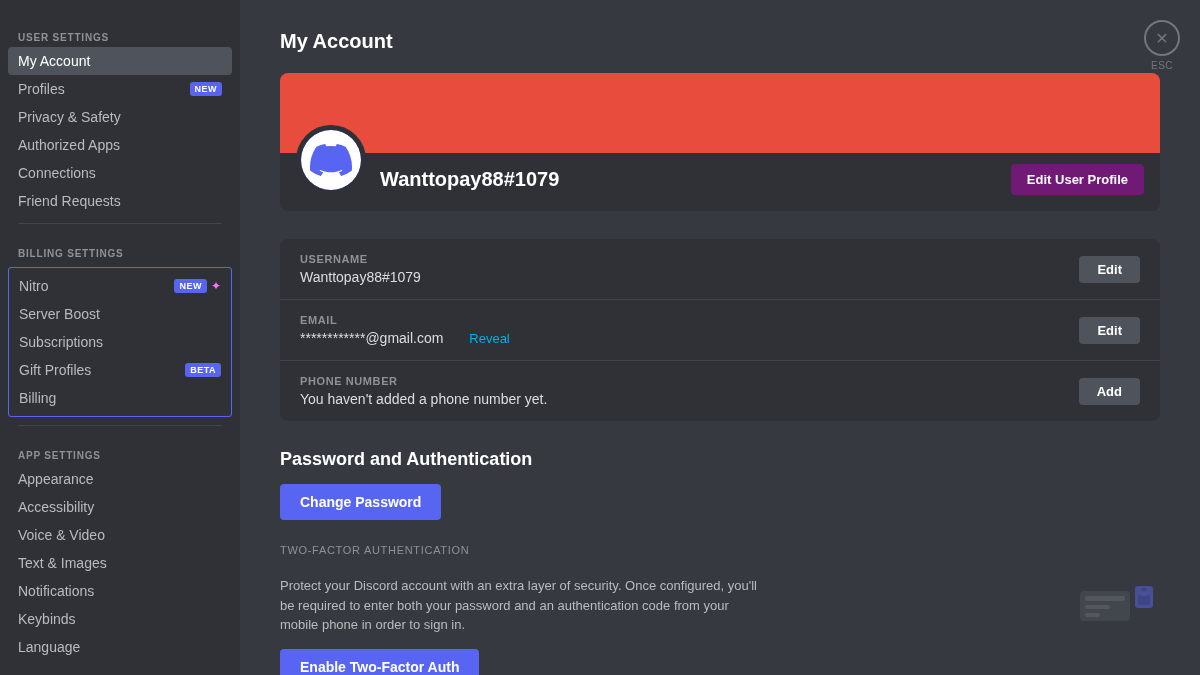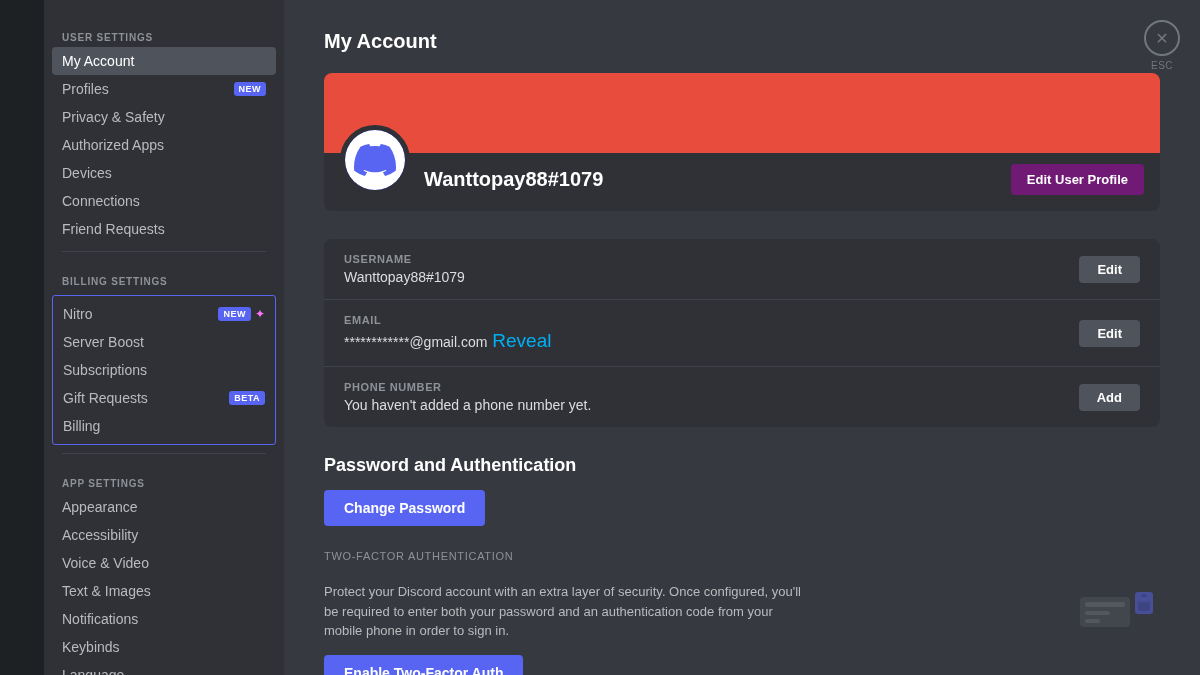--- a/index.html
+++ b/index.html
@@ -16,21 +16,20 @@
     
     .sidebar {
       width: 240px;
       min-width: 240px;
       background: #2f3136;
       height: 675px;
       overflow-y: auto;
       padding: 16px 8px;
       scrollbar-width: thin;
       scrollbar-color: #202225 transparent;
-      margin-left: 44px;
     }
     .sidebar::-webkit-scrollbar { width: 4px; }
     .sidebar::-webkit-scrollbar-thumb { background: #202225; border-radius: 2px; }
 
     .section-header {
       font-size: 10px;
       font-weight: 700;
       color: #8e9297;
       text-transform: uppercase;
       letter-spacing: 0.8px;
@@ -180,22 +179,22 @@
       color: #8e9297;
       margin-bottom: 4px;
     }
     .info-value {
       font-size: 14px;
       color: #dcddde;
     }
     .info-value .reveal-link {
       color: #00b0f4;
       cursor: pointer;
-      margin-left: 1px;
-      font-size: 19px;
+      margin-left: 22px;
+      font-size: 13px;
     }
     .action-btn {
       background: #4f545c;
       color: #fff;
       border: none;
       padding: 6px 18px;
       border-radius: 4px;
       font-size: 13px;
       font-weight: 600;
       cursor: pointer;
@@ -315,23 +314,20 @@
     <span>Profiles</span>
     <span class="badge badge-new">NEW</span>
   </div>
   <div class="nav-item">
     <span>Privacy &amp; Safety</span>
   </div>
   <div class="nav-item">
     <span>Authorized Apps</span>
   </div>
   <div class="nav-item">
-    <span>Devices</span>
-  </div>
-  <div class="nav-item">
     <span>Connections</span>
   </div>
   <div class="nav-item">
     <span>Friend Requests</span>
   </div>
 
   <div class="divider"></div>
 
   <div class="section-header">Billing Settings</div>
 
@@ -343,21 +339,21 @@
         <span class="nitro-star">✦</span>
       </div>
     </div>
     <div class="nav-item">
       <span>Server Boost</span>
     </div>
     <div class="nav-item">
       <span>Subscriptions</span>
     </div>
     <div class="nav-item">
-      <span>Gift Requests</span>
+      <span>Gift Profiles</span>
       <span class="badge badge-beta">BETA</span>
     </div>
     <div class="nav-item">
       <span>Billing</span>
     </div>
   </div>
 
   <div class="divider"></div>
 
   <div class="section-header">App Settings</div>

